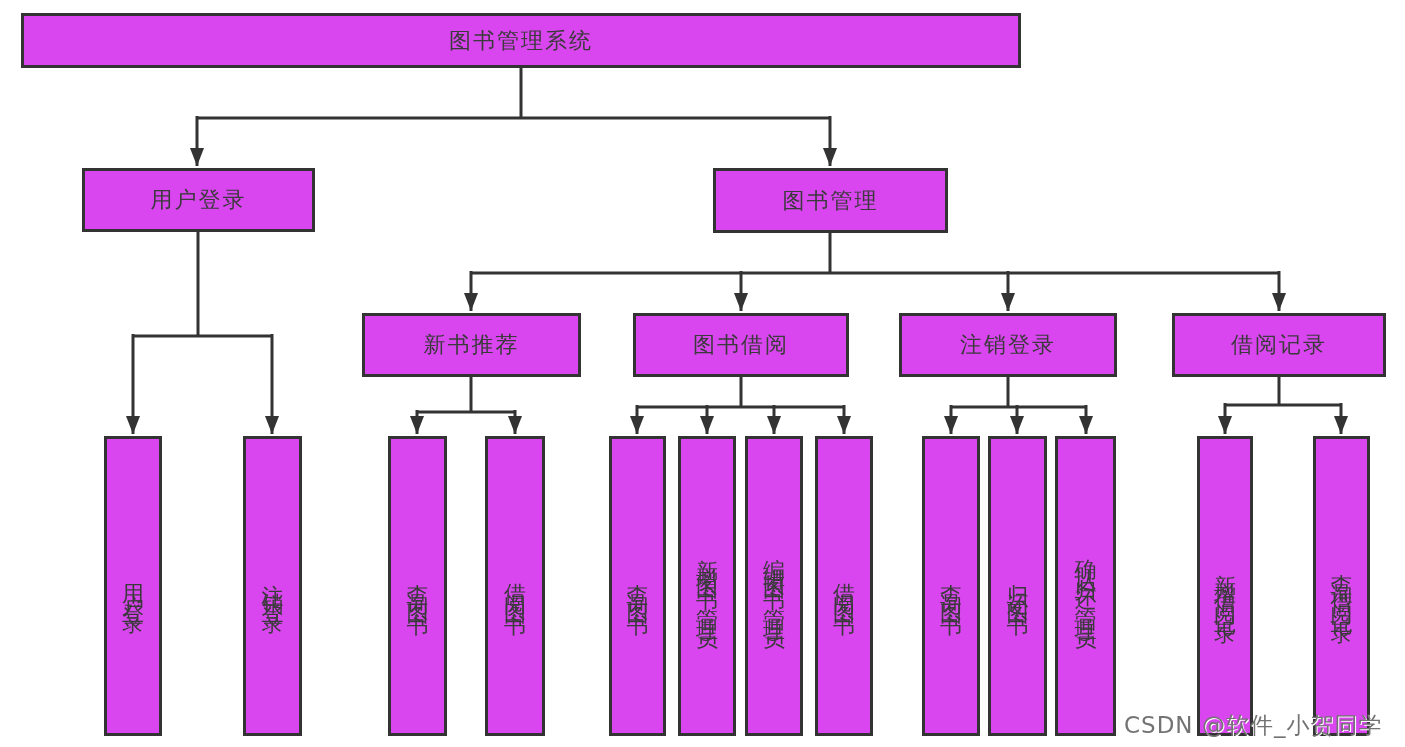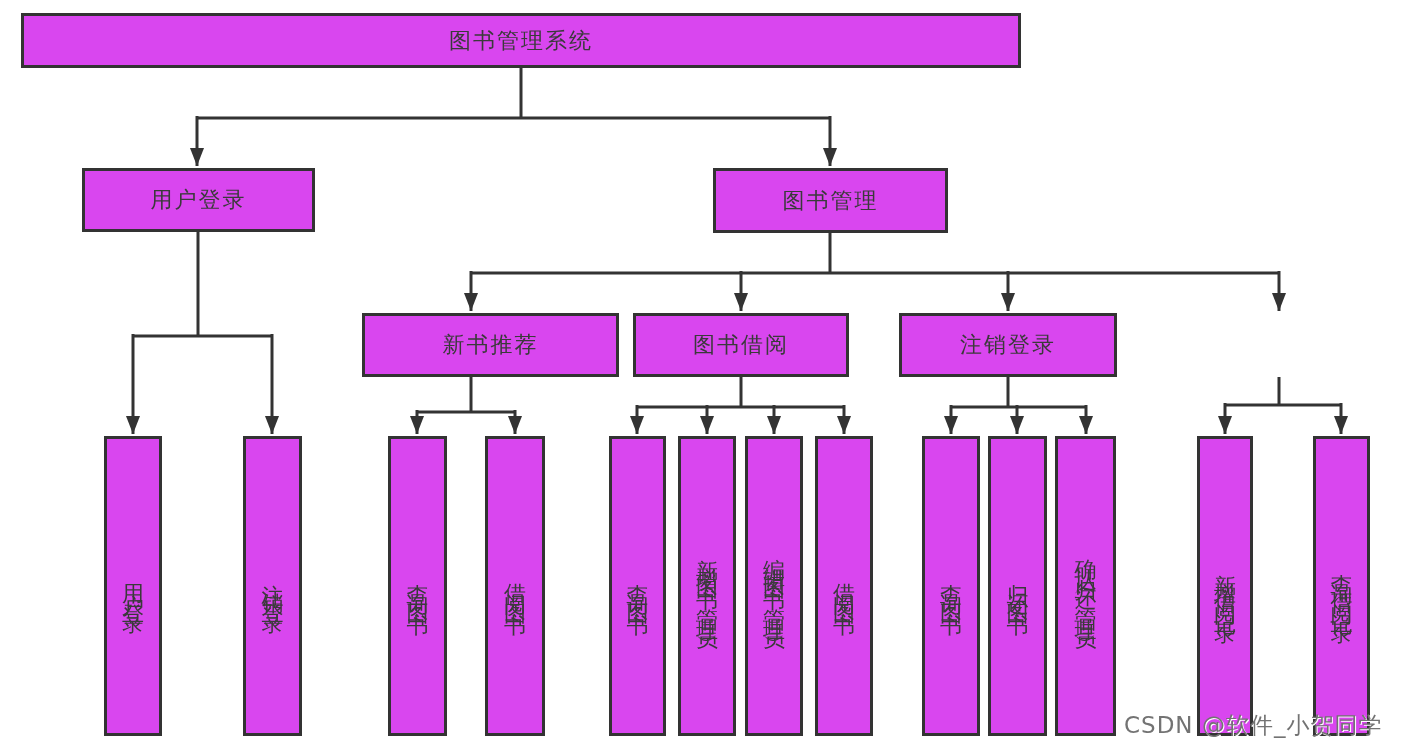--- a/index.html
+++ b/index.html
@@ -87,28 +87,31 @@
     <span class="hlabel">图书管理系统</span>
   </div>
 
   <div class="node" style="left:82px;top:168px;width:233px;height:64px;">
     <span class="hlabel">用户登录</span>
   </div>
   <div class="node" style="left:713px;top:168px;width:235px;height:65px;">
     <span class="hlabel">图书管理</span>
   </div>
 
-  <div class="node" style="left:362px;top:313px;width:257px;height:64px;">
+  <div class="node" style="left:362px;top:313px;width:219px;height:64px;">
     <span class="hlabel">新书推荐</span>
   </div>
   <div class="node" style="left:633px;top:313px;width:216px;height:64px;">
     <span class="hlabel">图书借阅</span>
   </div>
   <div class="node" style="left:899px;top:313px;width:218px;height:64px;">
     <span class="hlabel">注销登录</span>
+  </div>
+  <div class="node" style="left:1172px;top:313px;width:214px;height:64px;">
+    <span class="hlabel">借阅记录</span>
   </div>
 
   <div class="node vnode" style="left:104px;top:436px;width:58px;height:300px;">
     <span class="vtext">用户登录</span>
   </div>
   <div class="node vnode" style="left:243px;top:436px;width:59px;height:300px;">
     <span class="vtext">注销登录</span>
   </div>
 
   <div class="node vnode" style="left:388px;top:436px;width:59px;height:300px;">

